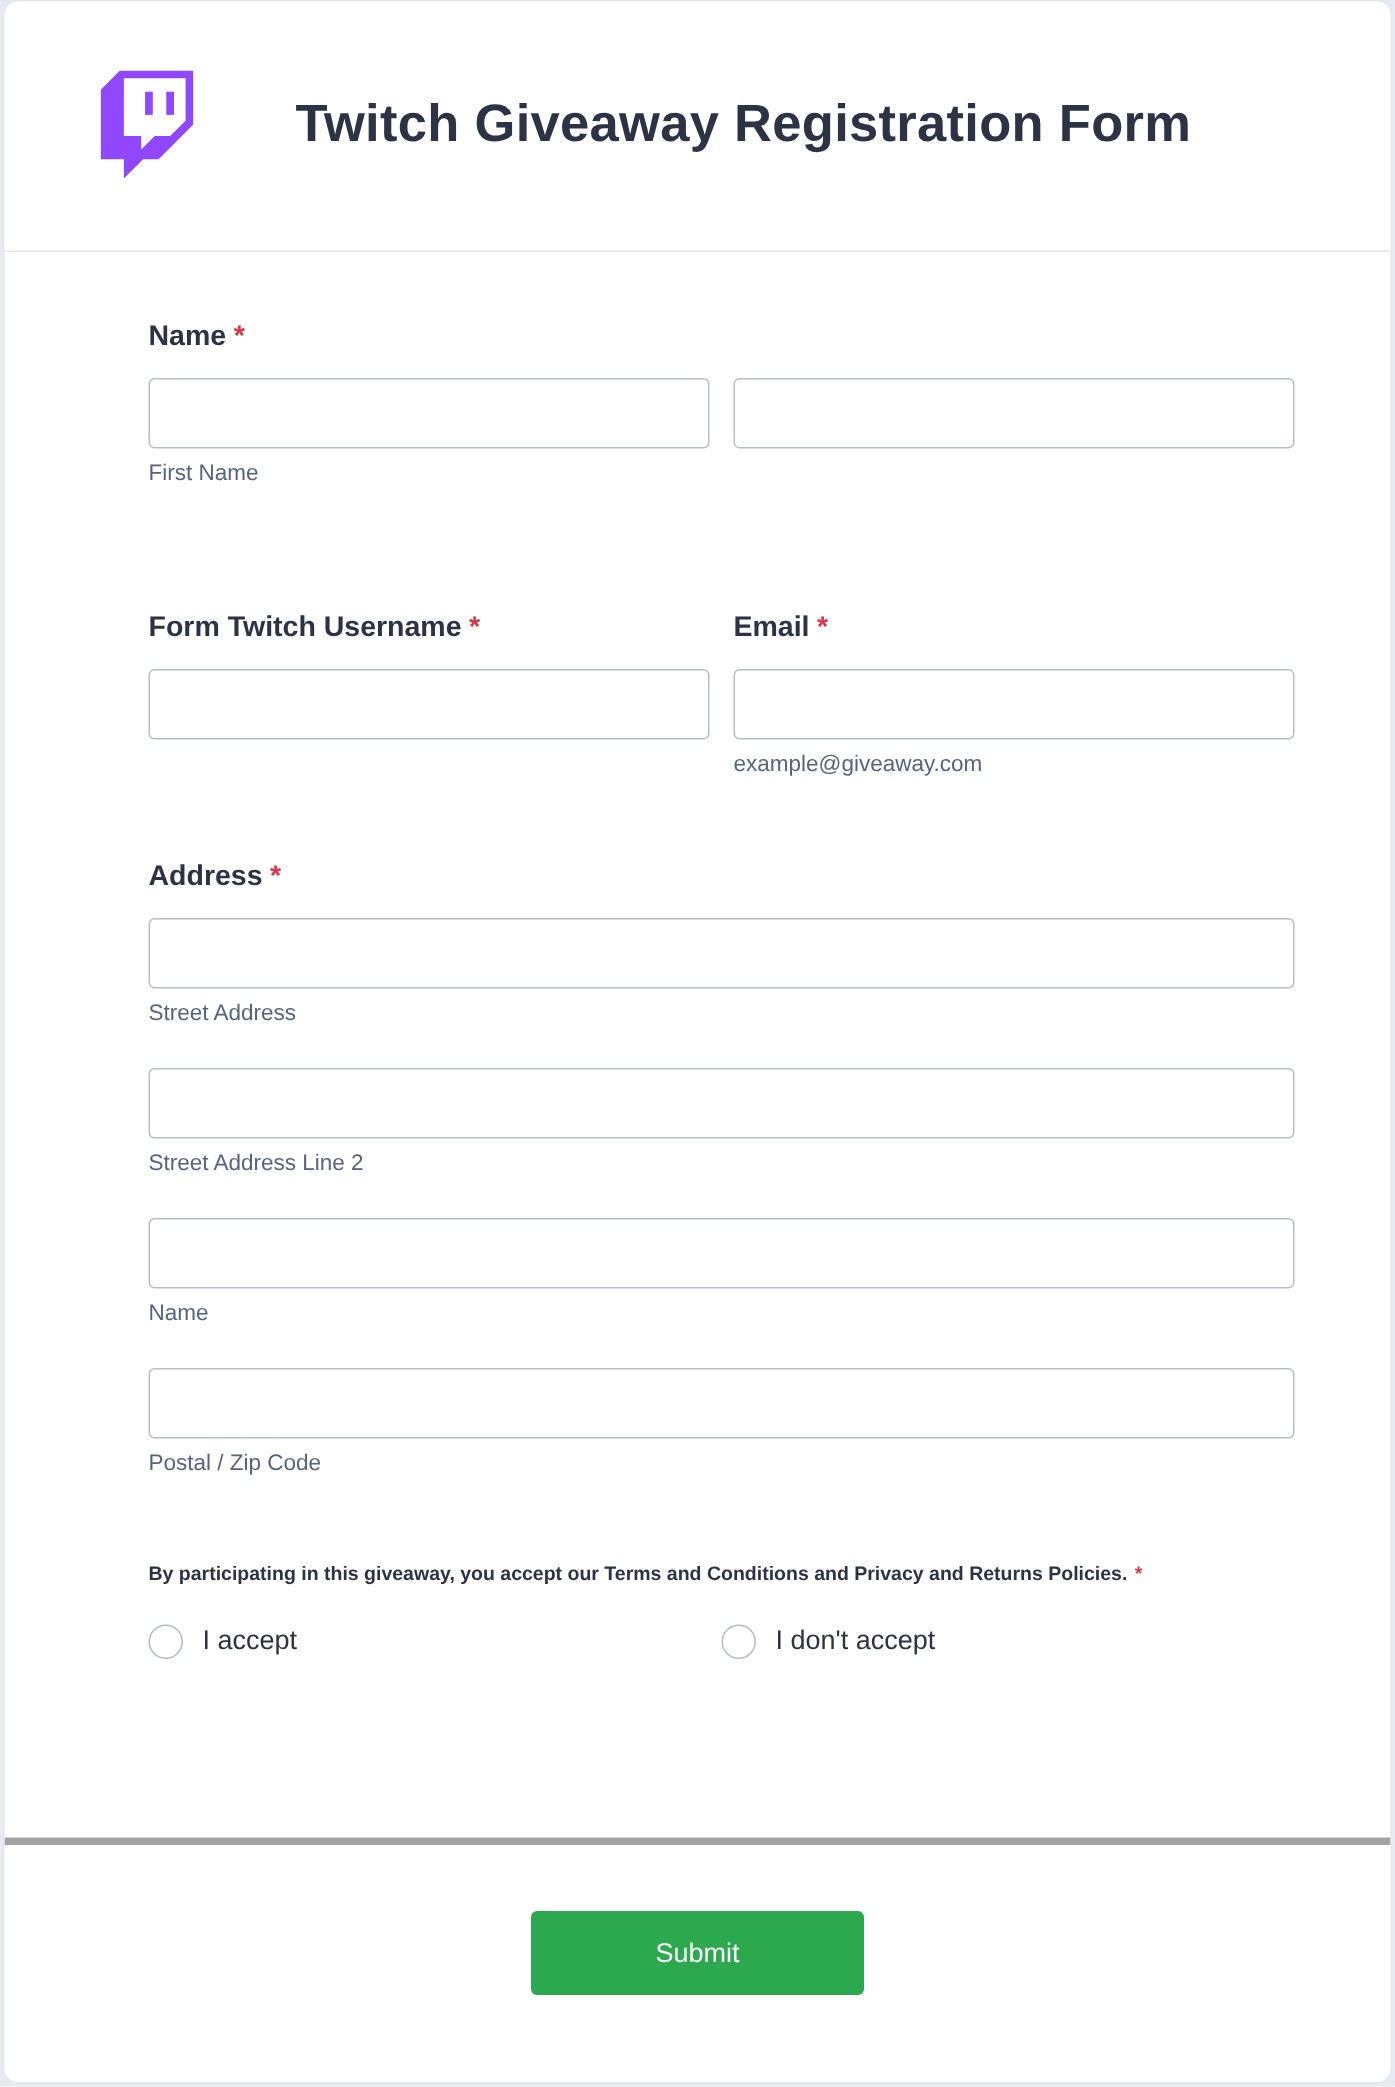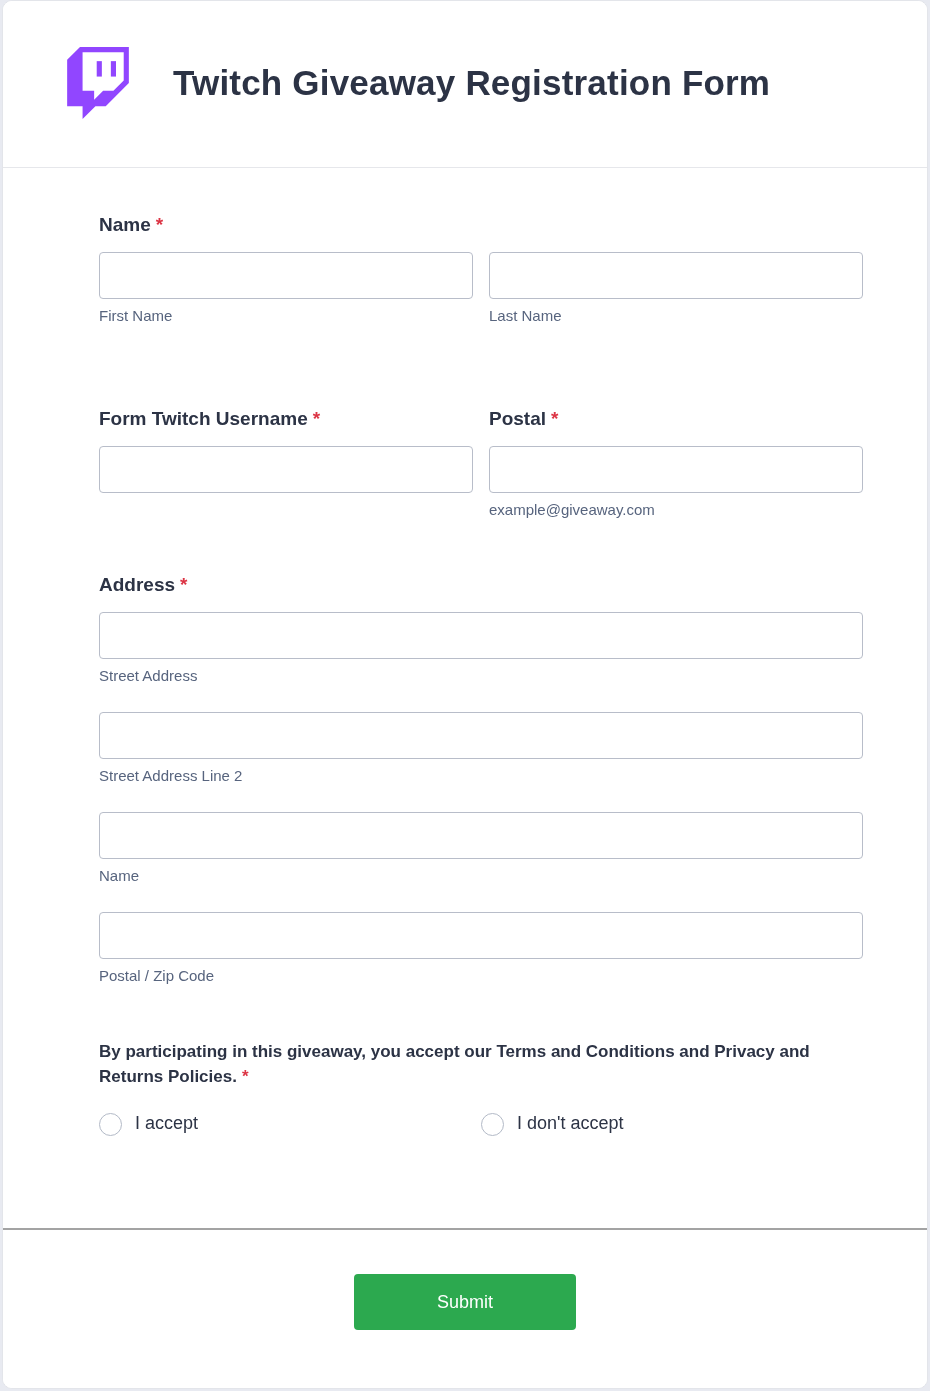--- a/index.html
+++ b/index.html
@@ -19,21 +19,21 @@
     border-radius: 10px;
     display: flex;
     flex-direction: column;
     overflow: hidden;
   }
 
   
   .form-header {
     display: flex;
     align-items: center;
-    gap: 44px;
+    gap: 68px;
     padding: 46px 64px 48px 64px;
     border-bottom: 1px solid #e6e7eb;
     background: #ffffff;
   }
   .logo { display: block; width: 62px; height: 72px; flex: none; }
   .logo svg { width: 62px; height: 72px; display: block; }
   .title {
     margin: 0;
     font-size: 35px;
     font-weight: 700;
@@ -69,21 +69,21 @@
   }
   .sublabel {
     margin-top: 8px;
     font-size: 15px;
     color: #57647e;
     font-weight: 400;
   }
 
   
   .terms-label {
-    font-size: 17px;
+    font-size: 13px;
     font-weight: 600;
     line-height: 1.45;
     color: #2c3345;
     margin-bottom: 24px;
   }
   .radio-row { display: flex; }
   .radio-option {
     display: flex;
     width: 50%;
     cursor: pointer;
@@ -94,21 +94,21 @@
     border: 1px solid #b3bac7;
     border-radius: 50%;
     background: #fff;
     margin-right: 13px;
     flex: none;
   }
   .radio-label { font-size: 18px; color: #2c3345; font-weight: 400; }
 
   
   .form-footer {
-    border-top: 2px solid #a3a3a3;
+    border-top: 5px solid #a3a3a3;
     padding: 44px 0 58px 0;
     display: flex;
     justify-content: center;
     background: #ffffff;
   }
   .submit-btn {
     width: 222px;
     height: 56px;
     background: #2ca94f;
     color: #ffffff;
@@ -144,36 +144,35 @@
         <div class="q-label">
           <span>Name</span><span class="req">*</span>
         </div>
         <div class="row">
           <div class="col field">
             <input class="text-input" type="text" style="">
             <div class="sublabel">First Name</div>
           </div>
           <div class="col field">
             <input class="text-input" type="text" style="">
-            <div class="sublabel">Last Name</div>
           </div>
         </div>
       </section>
 
       <section class="question">
         <div class="row">
           <div class="col">
             <div class="q-label">
               <span>Form Twitch Username</span><span class="req">*</span>
             </div>
             <input class="text-input" type="text" style="">
           </div>
           <div class="col">
             <div class="q-label">
-              <span>Postal</span><span class="req">*</span>
+              <span>Email</span><span class="req">*</span>
             </div>
             <input class="text-input" type="text" style="">
             <div class="sublabel">example@giveaway.com</div>
           </div>
         </div>
       </section>
 
       <section class="question">
         <div class="q-label">
           <span>Address</span><span class="req">*</span>

